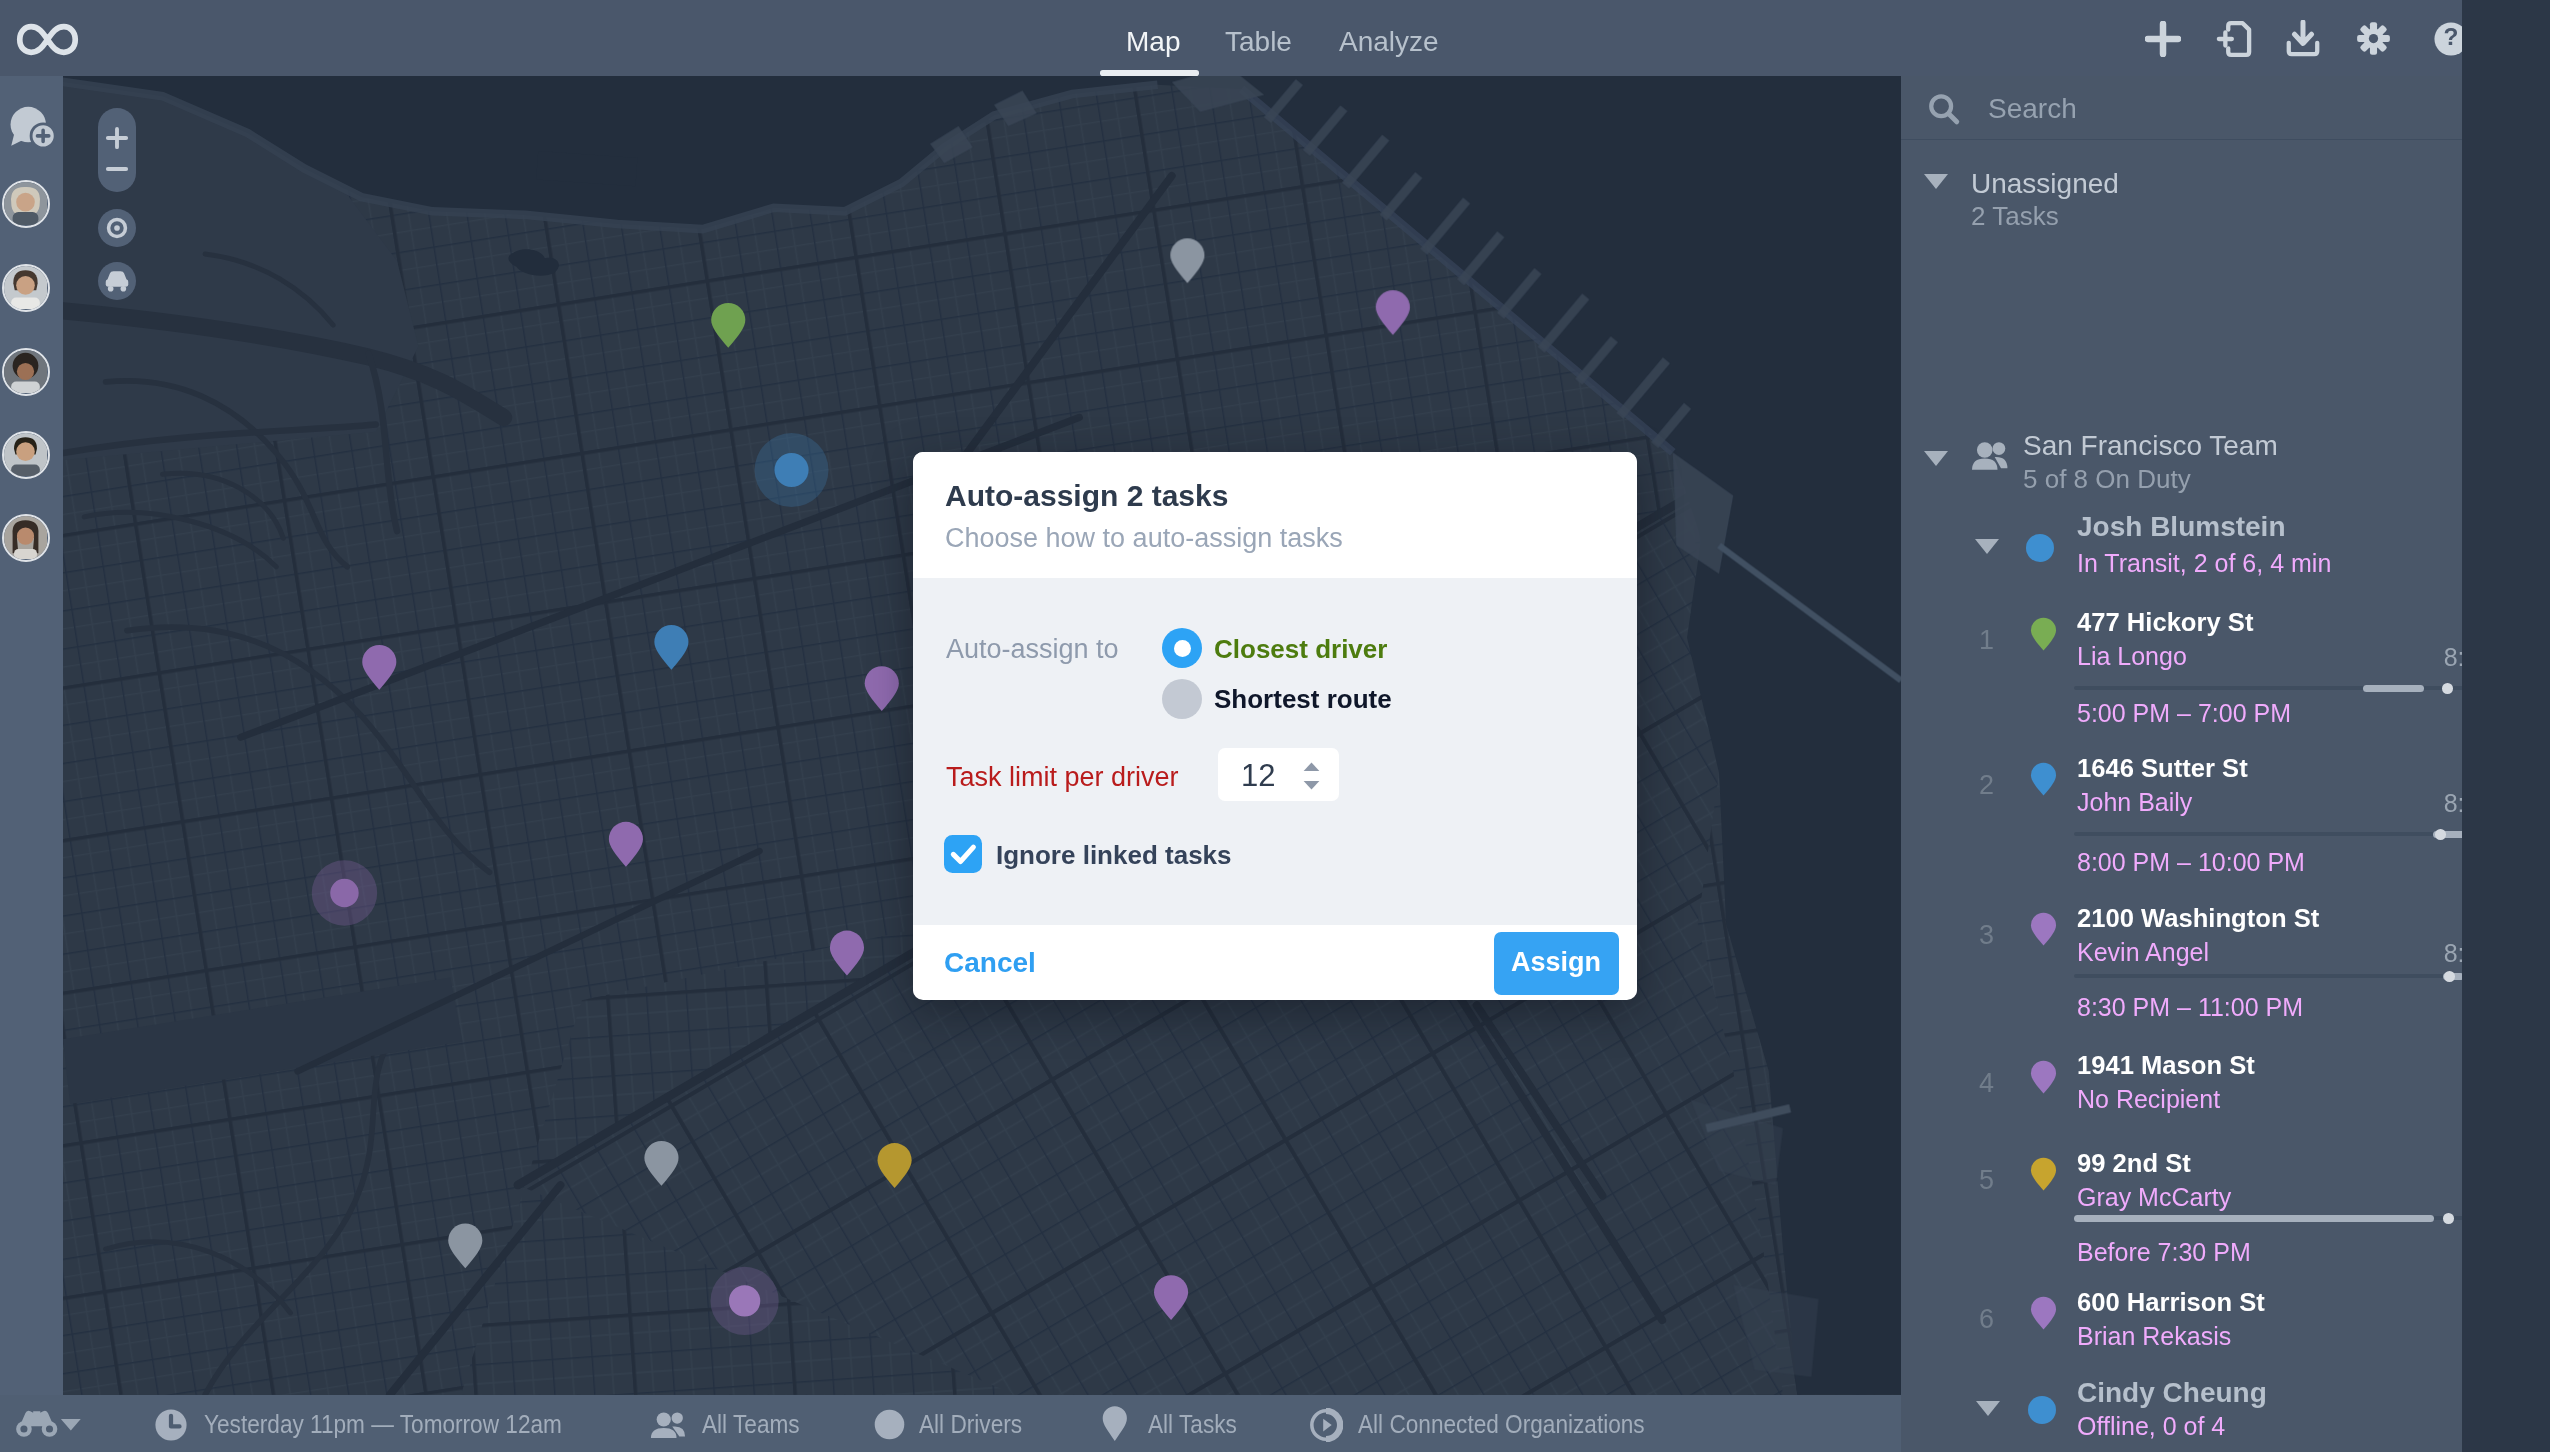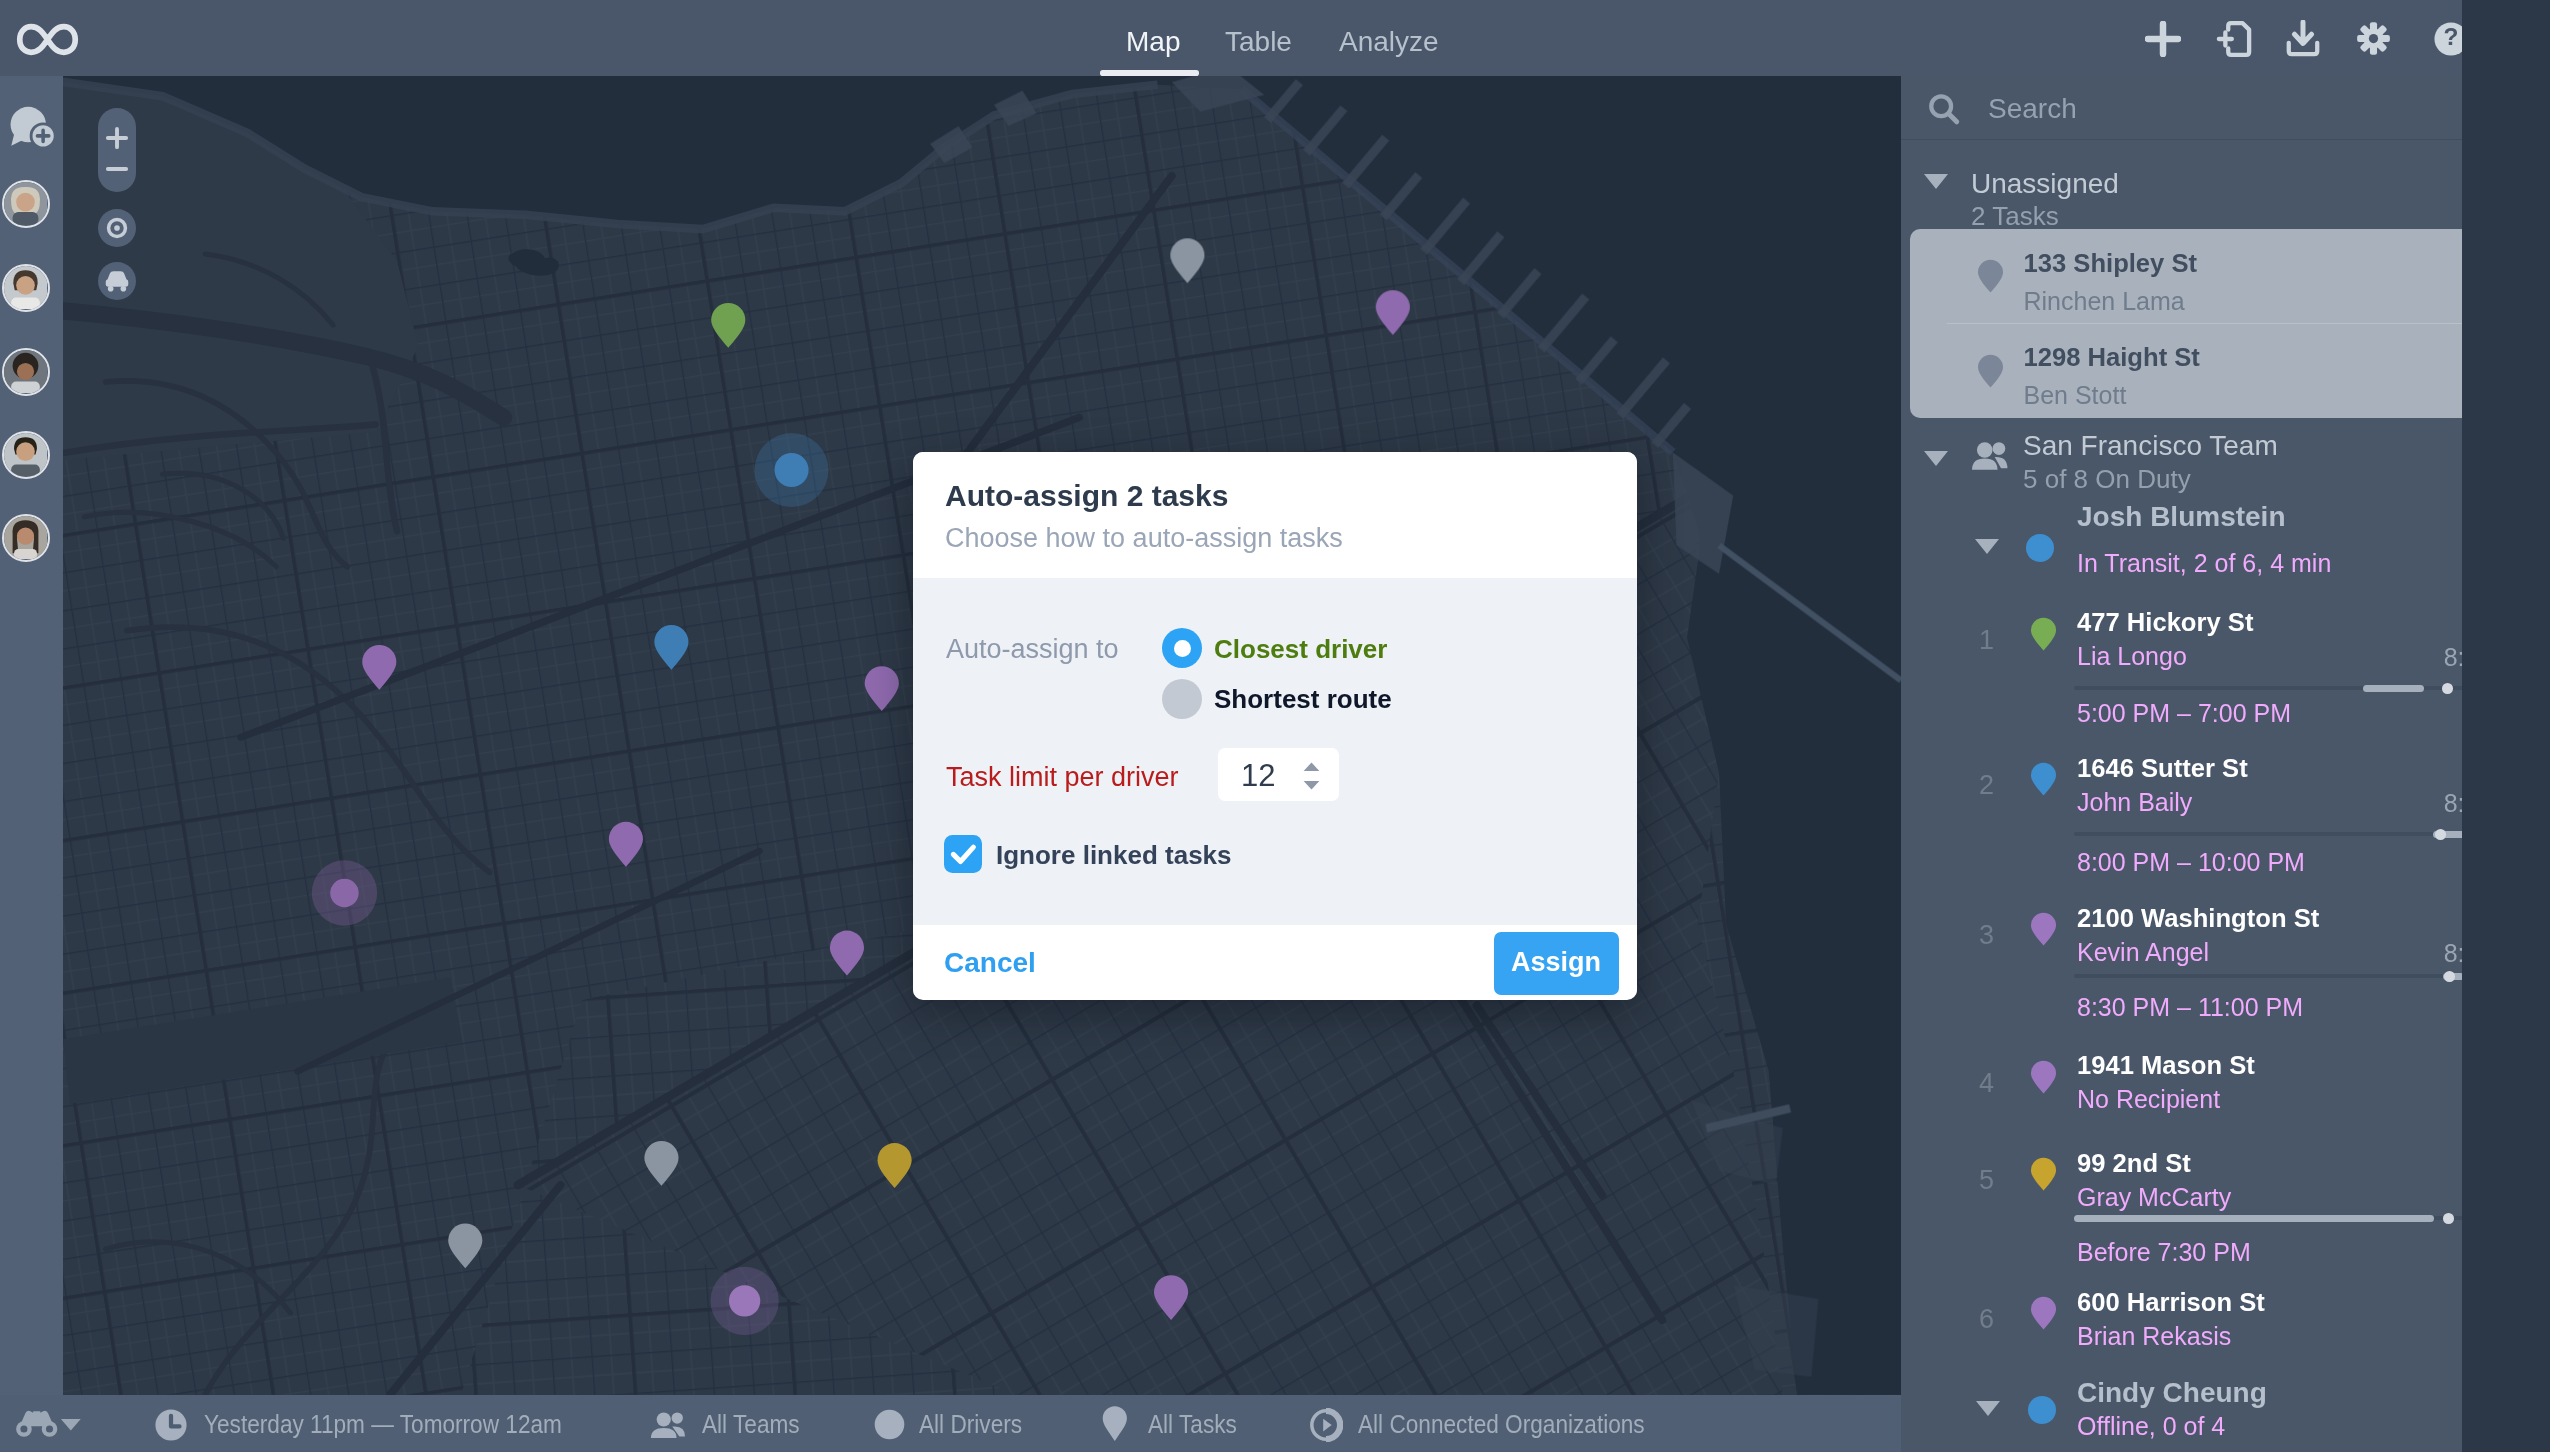--- a/index.html
+++ b/index.html
@@ -336,49 +336,36 @@
           <rect x="12" y="29" width="26" height="7" rx="2"></rect>
       </g>
     </svg>
     <div class="abs" style="left:614px;top:23.5px;width:0;height:0;border-left:10px solid transparent;border-right:10px solid transparent;border-top:12.8px solid #a7b1bd"></div>
     <div class="abs" style="left:0;top:63px;width:650px;height:1.4px;background:#3f4d60"></div>
 
     <div class="tri" style="left:23px;top:98px"></div>
     <div class="sb" style="left:70px;top:92px;font-size:28px;color:#c2cad4">Unassigned</div>
     <div class="sb" style="left:70px;top:125px;font-size:26px;color:#95a0ae">2 Tasks</div>
 
-    <div class="abs" style="left:8.5px;top:153px;width:638px;height:189px;border-radius:10px;background:#a9b1bd">
-      <svg class="abs" style="left:65px;top:28.4px" width="31" height="40" viewBox="0 0 44 56">
-          <path transform="translate(22,22) scale(0.74)" d="M0 38 C-15.5 20 -24 9 -24 -1 A24 24 0 1 1 24 -1 C24 9 15.5 20 0 38 Z" fill="#7b8798"></path>
-        </svg>
-      <div class="sb addr" style="left:114px;top:20px;color:#414e5f">133 Shipley St</div>
-      <div class="sb nm" style="left:114px;top:58px;color:#6f7c8c">Rinchen Lama</div>
-      <div class="abs" style="left:37px;top:94px;width:601px;height:1.4px;background:#b9c0ca"></div>
-      <svg class="abs" style="left:65px;top:123px" width="31" height="40" viewBox="0 0 44 56">
-          <path transform="translate(22,22) scale(0.74)" d="M0 38 C-15.5 20 -24 9 -24 -1 A24 24 0 1 1 24 -1 C24 9 15.5 20 0 38 Z" fill="#7b8798"></path>
-        </svg>
-      <div class="sb addr" style="left:114px;top:114px;color:#414e5f">1298 Haight St</div>
-      <div class="sb nm" style="left:114px;top:152px;color:#6f7c8c">Ben Stott</div>
-    </div>
 
     <div class="tri" style="left:23px;top:375px"></div>
     <svg class="abs" style="left:68px;top:364px" width="40" height="34" viewBox="0 0 56 48">
       <g fill="#a7b1bd">
         <circle cx="22" cy="14" r="11"></circle>
         <path d="M4 42 Q4 26 22 26 Q40 26 40 42 Z"></path>
         <circle cx="42" cy="12" r="9"></circle>
         <path d="M36 24 Q54 23 54 40 H45"></path>
       </g>
     </svg>
     <div class="sb" style="left:122px;top:354px;font-size:28px;color:#c2cad4">San Francisco Team</div>
     <div class="sb" style="left:122px;top:388px;font-size:26px;color:#95a0ae">5 of 8 On Duty</div>
 
     <div class="tri" style="left:74px;top:463px"></div>
     <div class="abs" style="left:125px;top:458px;width:28.4px;height:28.4px;border-radius:50%;background:#3e8fd0"></div>
-    <div class="sb" style="left:176px;top:425px;font-size:28px;font-weight:bold;color:#b6c0cc">Josh Blumstein</div>
+    <div class="sb" style="left:176px;top:435px;font-size:28px;font-weight:bold;color:#b6c0cc">Josh Blumstein</div>
     <div class="sb nm" style="left:176px;top:473px">In Transit, 2 of 6, 4 min</div>
     <svg class="abs" style="left:587px;top:458px" width="24" height="31" viewBox="0 0 34 44">
         <path transform="translate(17,16) scale(0.64)" d="M0 38 C-15.5 20 -24 9 -24 -1 A24 24 0 1 1 24 -1 C24 9 15.5 20 0 38 Z" fill="#c7a42e"></path>
       </svg>
     <div class="sb" style="left:617px;top:461px;font-size:27px;color:#c2cad4">1</div>
 
     <div class="sb num" style="left:78px;top:549px">1</div>
     <svg class="abs" style="left:127px;top:539px" width="31" height="40" viewBox="0 0 44 56">
         <path transform="translate(22,22) scale(0.74)" d="M0 38 C-15.5 20 -24 9 -24 -1 A24 24 0 1 1 24 -1 C24 9 15.5 20 0 38 Z" fill="#79ad53"></path>
       </svg>

